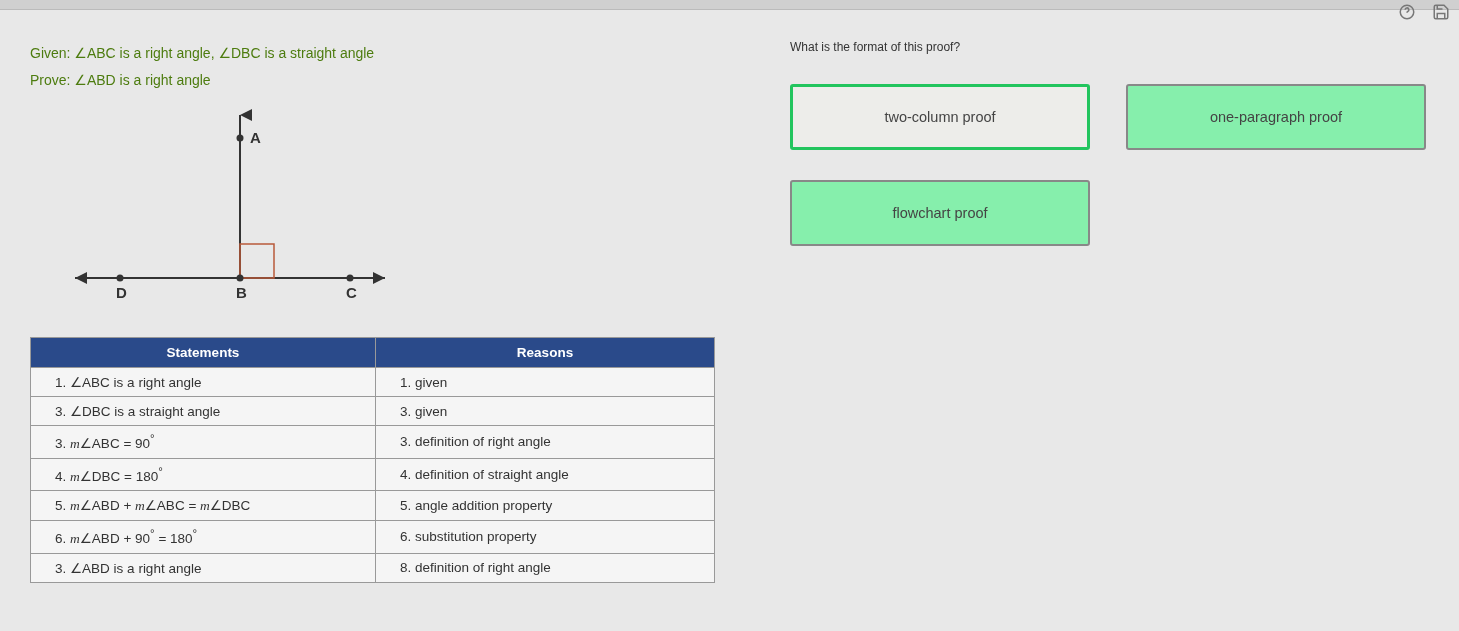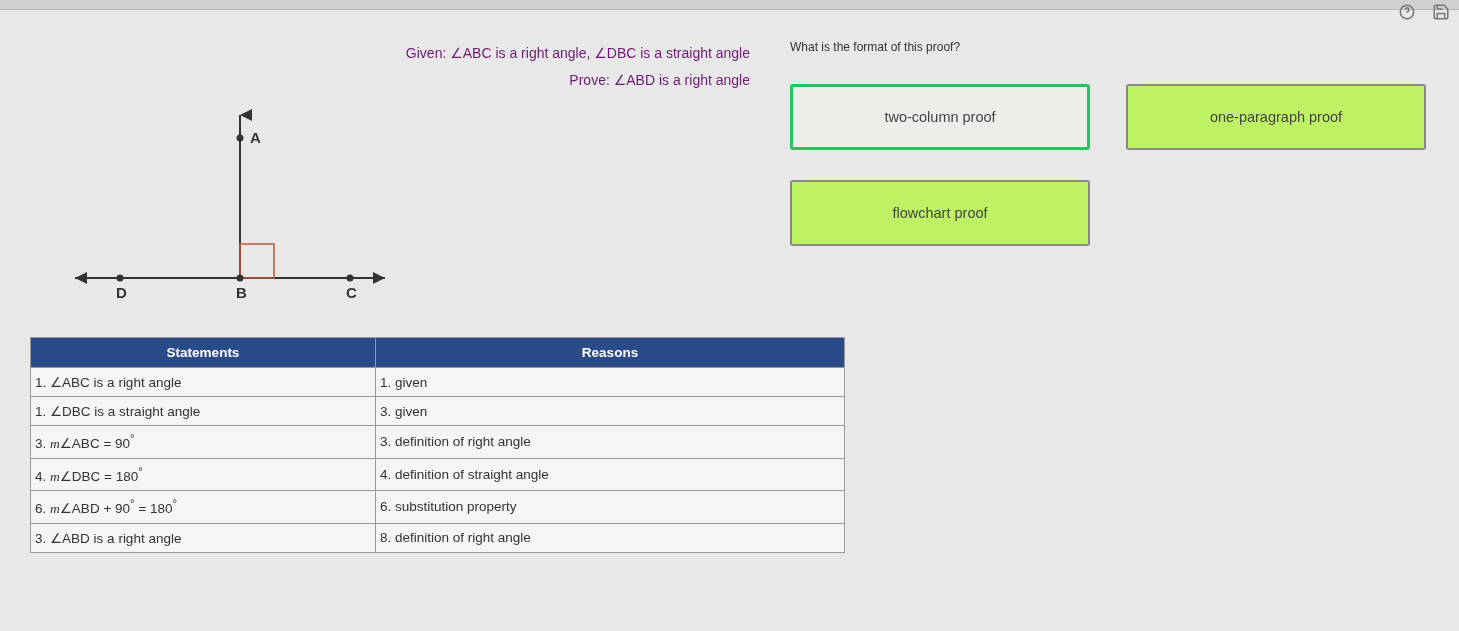--- a/index.html
+++ b/index.html
@@ -38,63 +38,62 @@
   .left-col {
     width: 720px;
     flex-shrink: 0;
   }
   .right-col {
     flex: 1;
     padding-left: 40px;
   }
   .given-prove {
     font-size: 14px;
-    color: #701a75;
+    color: #4d7c0f;
     line-height: 1.9;
     margin-bottom: 6px;
-    text-align: right;
   }
   .diagram {
     margin: 10px 0 20px 30px;
   }
   .proof-table {
     border-collapse: collapse;
-    width: 815px;
+    width: 685px;
     margin-top: 10px;
     font-size: 13.5px;
   }
   .proof-table th {
     background: #2a4a8a;
     color: #fff;
     font-weight: bold;
     padding: 7px 8px;
     border: 1px solid #999;
     text-align: center;
   }
   .proof-table td {
     border: 1px solid #999;
-    padding: 6px 4px;
+    padding: 6px 24px;
     background: #f5f5f5;
     color: #333;
   }
   .proof-table td:first-child { width: 345px; }
   .question {
     font-size: 12px;
     color: #333;
     margin-bottom: 30px;
   }
   .options {
     display: grid;
     grid-template-columns: 300px 300px;
     gap: 30px 36px;
   }
   .option-btn {
     height: 66px;
     border: 2px solid #888;
-    background: #bef264;
+    background: #86efac;
     color: #444;
     font-size: 14.5px;
     display: flex;
     align-items: center;
     justify-content: center;
     cursor: pointer;
     border-radius: 3px;
   }
   .option-btn.selected {
     border: 3px solid #22c55e;
@@ -176,30 +175,34 @@
           <th>Statements</th>
           <th>Reasons</th>
         </tr>
       </thead>
       <tbody id="proof-body">
           <tr>
             <td>1. ∠ABC is a right angle</td>
             <td>1. given</td>
           </tr>
           <tr>
-            <td>1. ∠DBC is a straight angle</td>
+            <td>3. ∠DBC is a straight angle</td>
             <td>3. given</td>
           </tr>
           <tr>
             <td>3. <span class="mtext">m</span>∠ABC = 90<span class="deg">°</span></td>
             <td>3. definition of right angle</td>
           </tr>
           <tr>
             <td>4. <span class="mtext">m</span>∠DBC = 180<span class="deg">°</span></td>
             <td>4. definition of straight angle</td>
+          </tr>
+          <tr>
+            <td>5. <span class="mtext">m</span>∠ABD + <span class="mtext">m</span>∠ABC = <span class="mtext">m</span>∠DBC</td>
+            <td>5. angle addition property</td>
           </tr>
           <tr>
             <td>6. <span class="mtext">m</span>∠ABD + 90<span class="deg">°</span> = 180<span class="deg">°</span></td>
             <td>6. substitution property</td>
           </tr>
           <tr>
             <td>3. ∠ABD is a right angle</td>
             <td>8. definition of right angle</td>
           </tr>
         </tbody>

